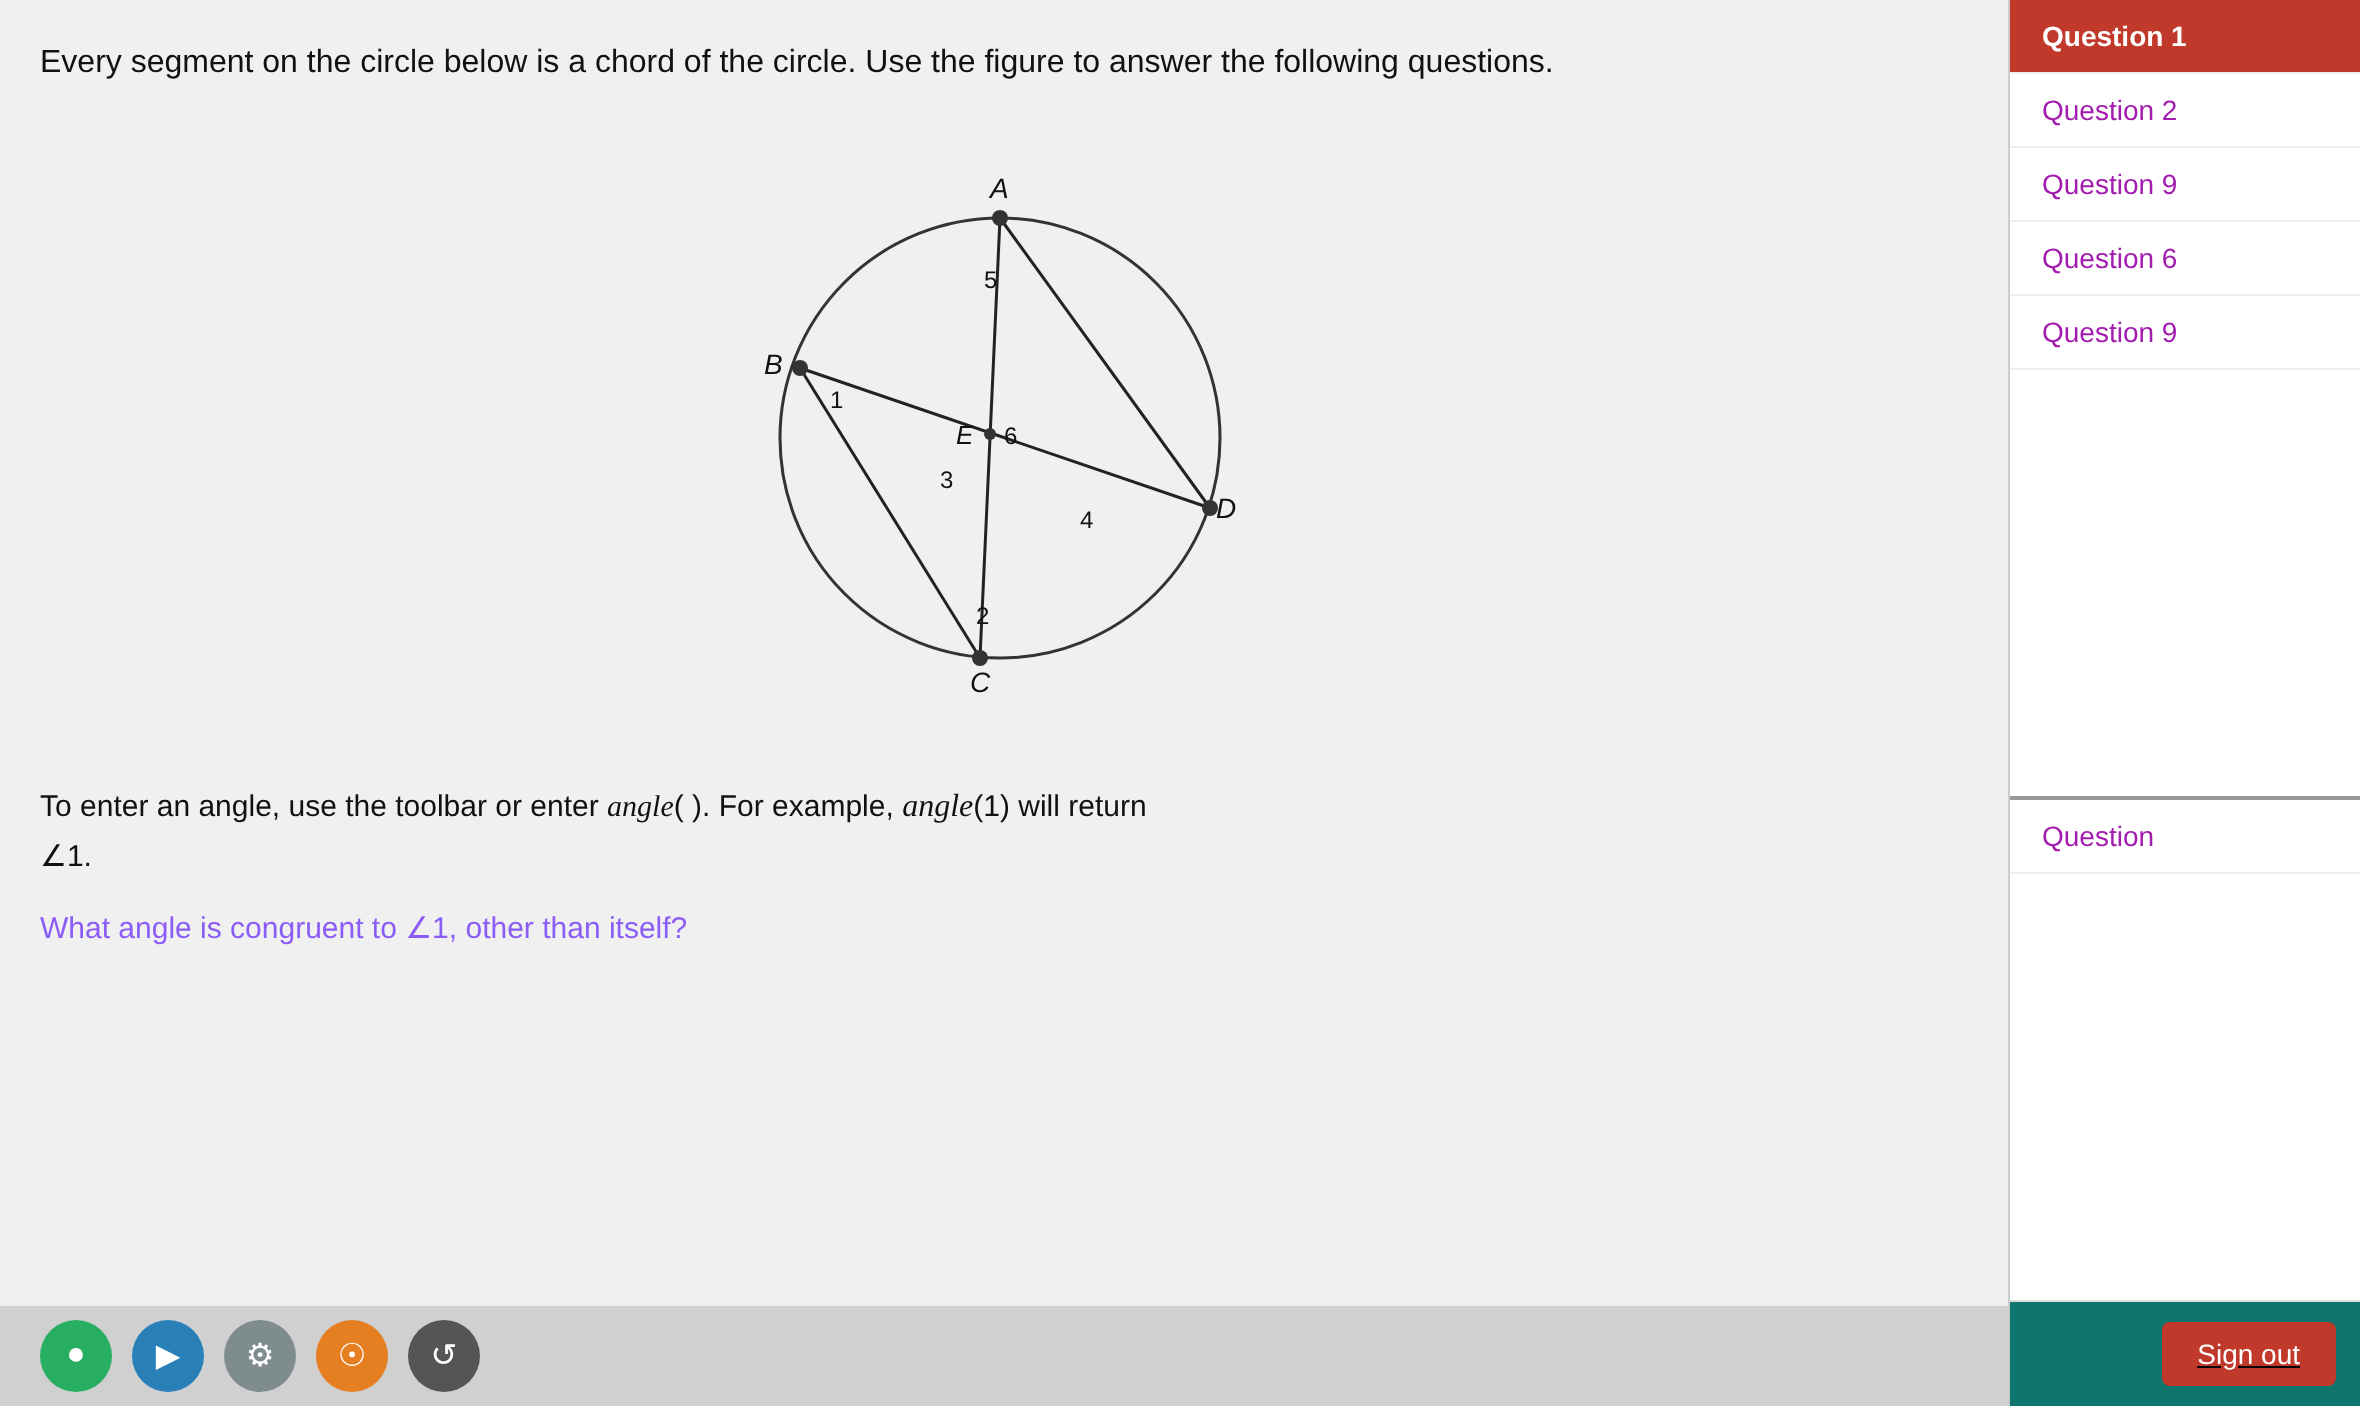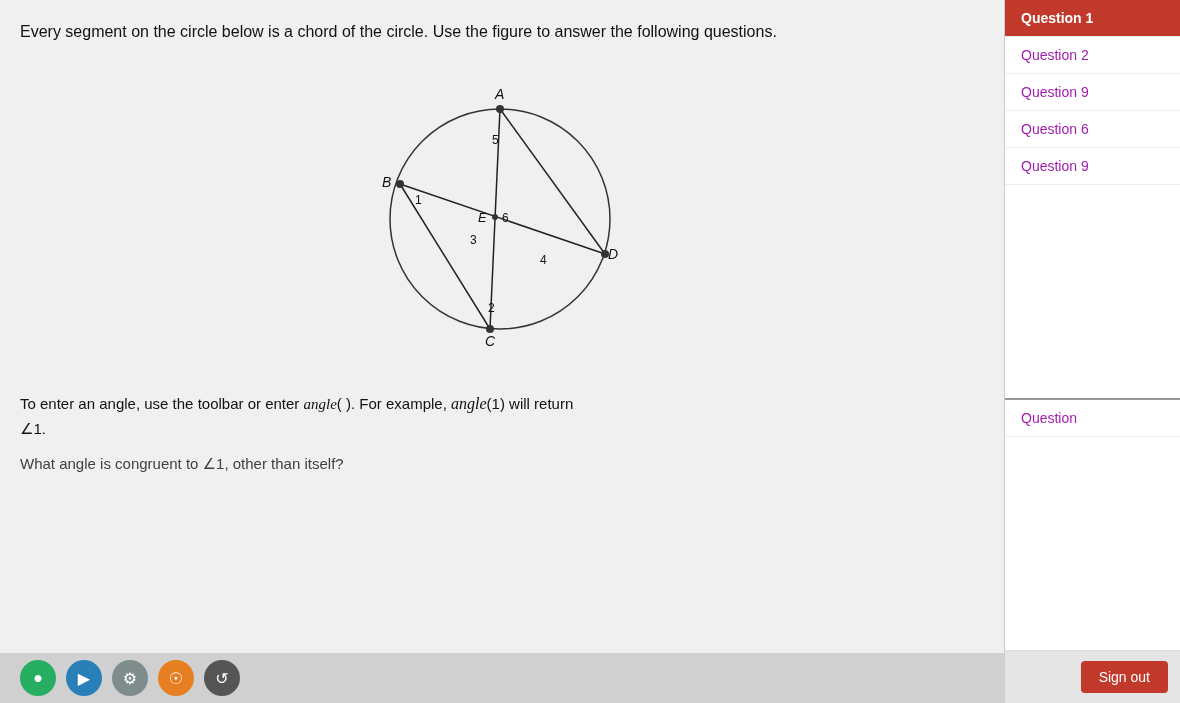--- a/index.html
+++ b/index.html
@@ -39,21 +39,21 @@
     .instructions {
       font-size: 15px;
       color: #111;
       margin-top: 27px;
       max-width: 820px;
       line-height: 1.6;
     }
 
     .question-bottom {
       font-size: 15px;
-      color: #404040;
+      color: #8b5cf6;
       margin-top: 14px;
       max-width: 820px;
     }
 
     
     .sidebar {
       width: 176px;
       background: #ffffff;
       border-left: 1px solid #ccc;
       display: flex;
@@ -80,24 +80,25 @@
     }
 
     .sidebar-item.summary {
       border-top: 2px solid #999;
       margin-top: auto;
     }
 
     .sign-out-area {
       margin-top: auto;
       padding: 10px 12px;
-      background: #e5e5e5;
+      background: #0f766e;
       display: flex;
       justify-content: flex-end;
       border-top: 1px solid #ddd;
+      text-decoration: underline;
     }
 
     .sign-out-btn {
       background: #c0392b;
       color: white;
       border: none;
       padding: 8px 18px;
       font-size: 14px;
       border-radius: 4px;
       cursor: pointer;

